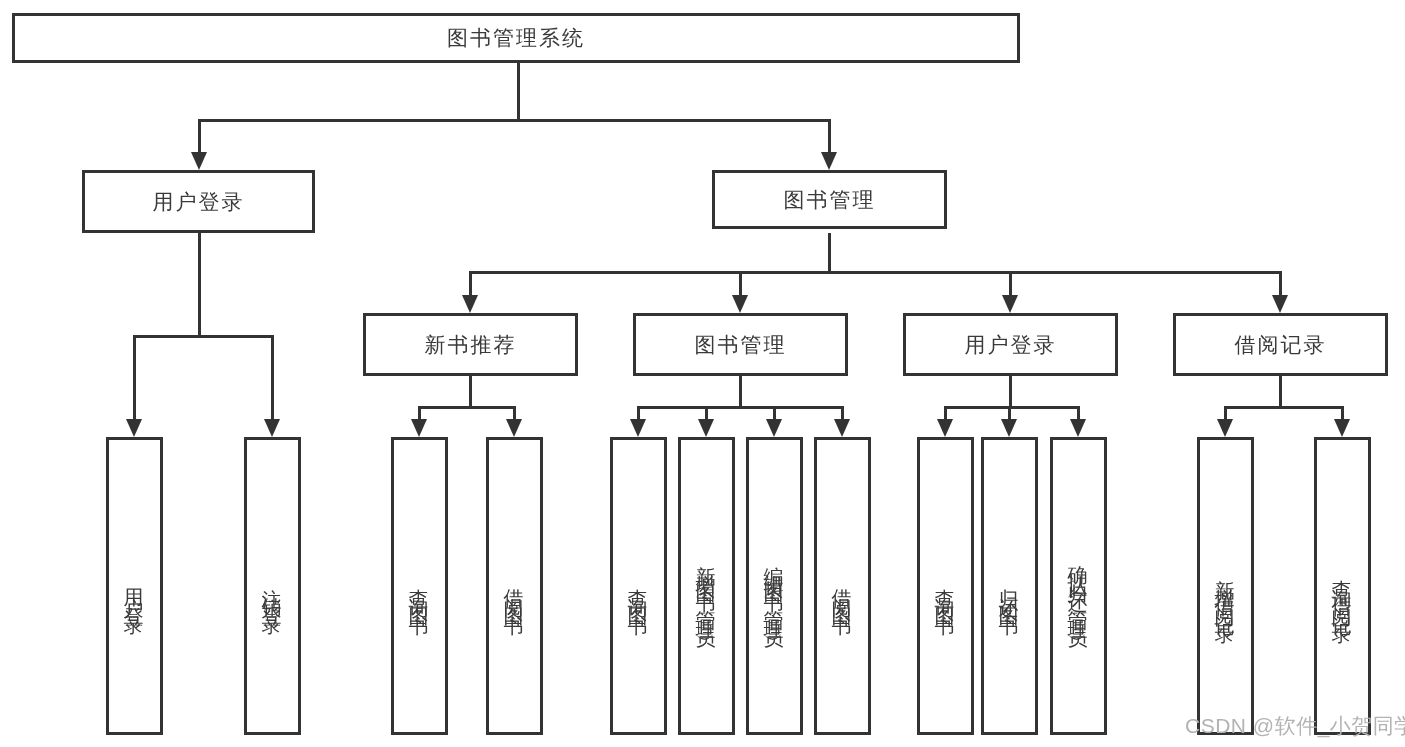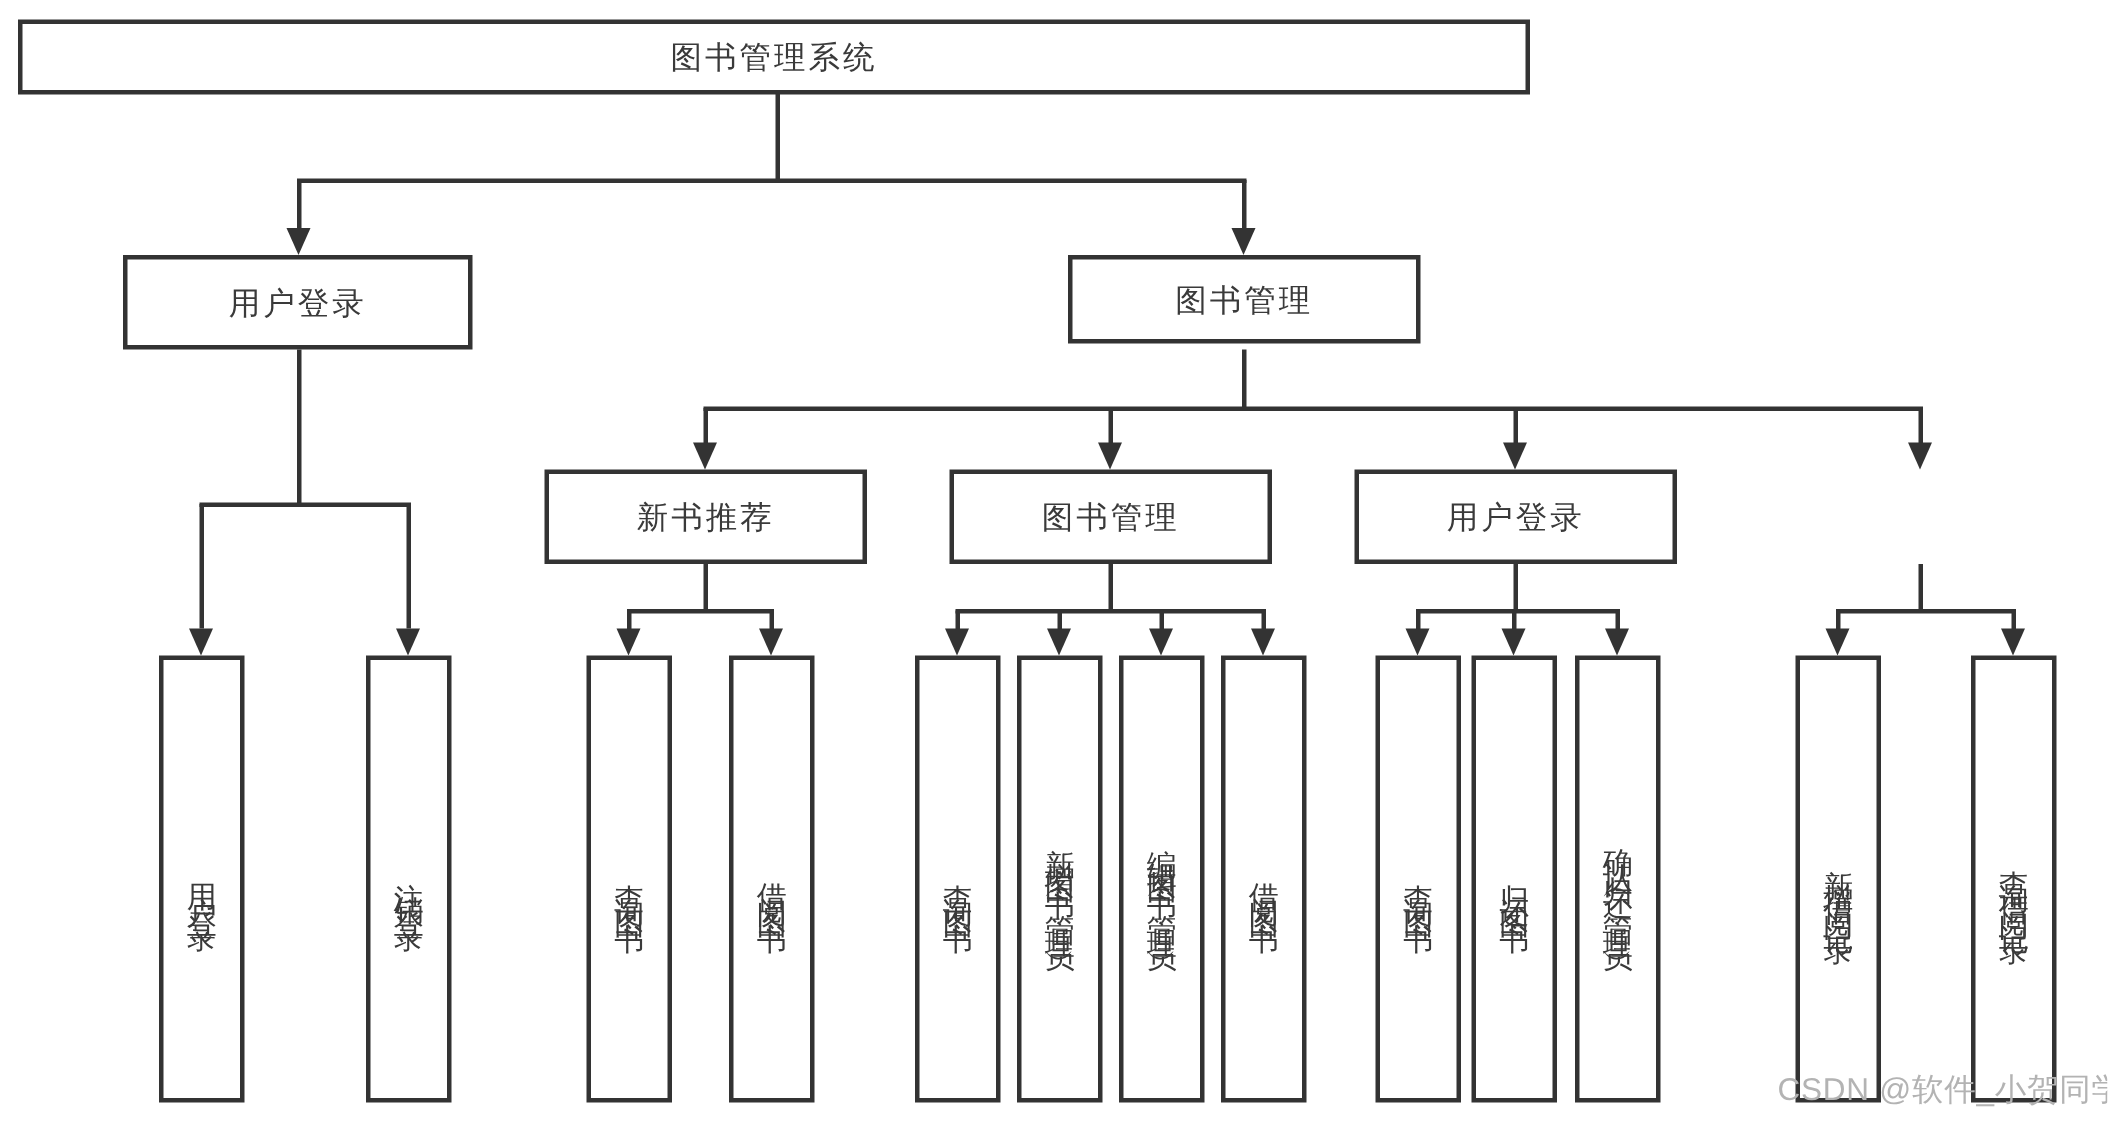--- a/index.html
+++ b/index.html
@@ -41,20 +41,21 @@
   <div class="box" style="left:82px;top:170px;width:233px;height:63px;">用户登录</div>
 
   <div class="box" style="left:712px;top:170px;width:235px;height:59px;">图书管理</div>
 
   <div class="box" style="left:363px;top:313px;width:215px;height:63px;">新书推荐</div>
 
   <div class="box" style="left:633px;top:313px;width:215px;height:63px;">图书管理</div>
 
   <div class="box" style="left:903px;top:313px;width:215px;height:63px;">用户登录</div>
 
+  <div class="box" style="left:1173px;top:313px;width:215px;height:63px;">借阅记录</div>
 
   <div class="box leaf" style="left:105.5px;top:437px;width:57px;height:298px;">用户登录</div>
   <div class="box leaf" style="left:243.5px;top:437px;width:57px;height:298px;">注销登录</div>
 
   <div class="box leaf" style="left:390.5px;top:437px;width:57px;height:298px;">查询图书</div>
   <div class="box leaf" style="left:485.5px;top:437px;width:57px;height:298px;">借阅图书</div>
 
   <div class="box leaf" style="left:609.5px;top:437px;width:57px;height:298px;">查询图书</div>
   <div class="box leaf" style="left:677.5px;top:437px;width:57px;height:298px;">新增图书（管理员）</div>
   <div class="box leaf" style="left:745.5px;top:437px;width:57px;height:298px;">编辑图书（管理员）</div>

